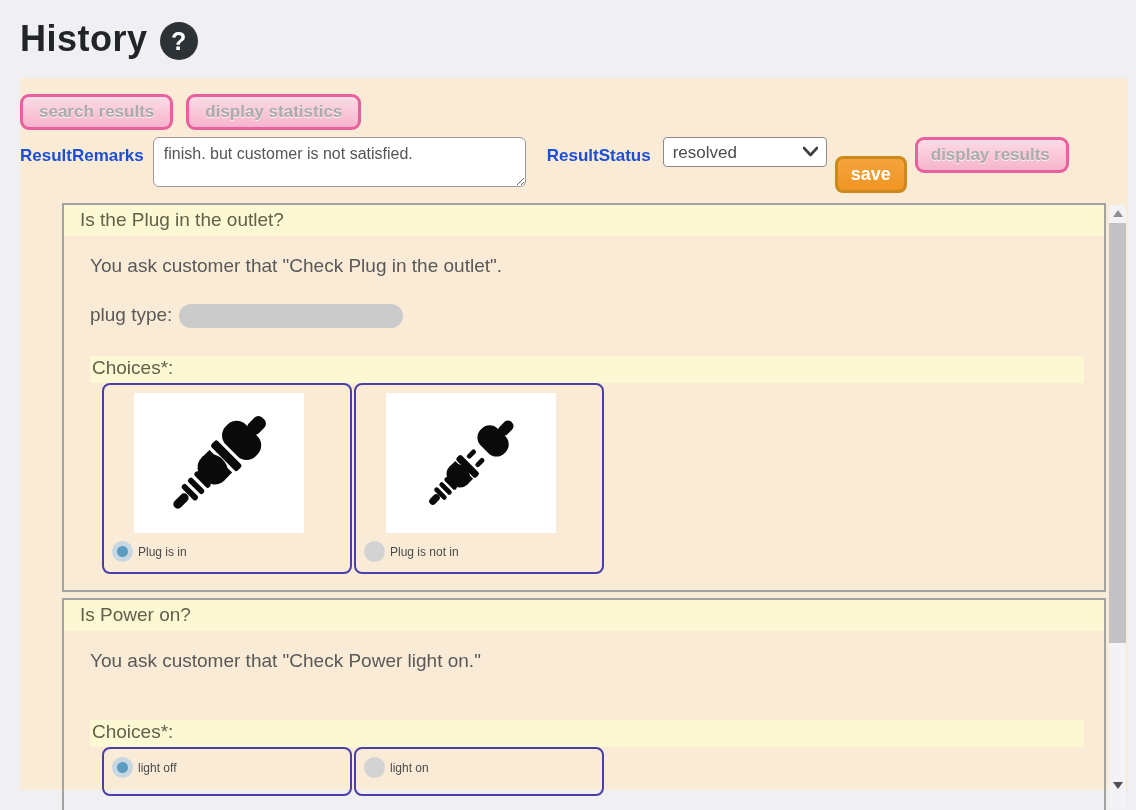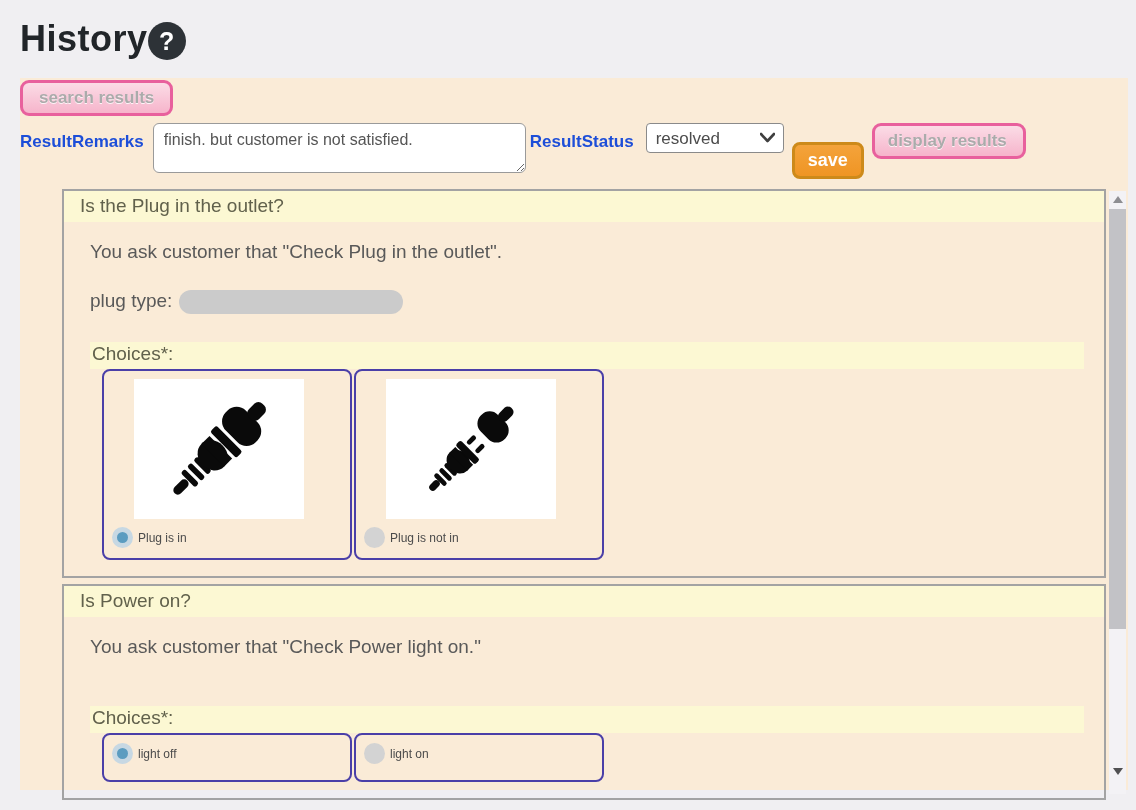--- a/index.html
+++ b/index.html
@@ -4,56 +4,56 @@
 <style>
   * { box-sizing: border-box; }
   html,body { margin:0; padding:0; }
   body {
     width:1136px; height:810px; overflow:hidden;
     background:#f0eff2;
     font-family:"Liberation Sans", sans-serif;
     color:#333;
   }
   
-  .page-header { padding:8px 0 0 20px; display:flex; align-items:center; height:70px; }
+  .page-header { padding:8px 0 0 20px; display:flex; align-items:center; gap:12px; height:70px; }
   .page-title { font-size:36px; font-weight:bold; color:#212529; letter-spacing:0.5px; }
   .help-circle {
     width:38px; height:38px; border-radius:50%; background:#2d3237; color:#fff;
     display:flex; align-items:center; justify-content:center;
     font-size:25px; font-weight:bold; margin-top:4px; cursor:pointer;
   }
   
   .main {
     position:absolute; left:20px; top:78px; width:1108px; height:712px;
     background:#faebd7;
   }
   
-  .toolbar { padding-top:2px; display:flex; gap:13px; }
+  .toolbar { padding-top:16px; display:flex; gap:13px; }
   .pink-btn {
     font-family:"Liberation Sans", sans-serif;
     font-size:17px; font-weight:bold; color:#ababab;
     text-shadow:0 1px 0 rgba(255,255,255,.8);
     background:linear-gradient(#fbdce6, #f6b4cb);
     border:3px solid #e8609d; border-radius:9px;
     padding:5px 16px; cursor:pointer;
   }
   
   .form-row { display:flex; align-items:flex-start; margin-top:7px; }
   .field-label { font-size:17px; font-weight:bold; color:#1d4ed8; padding-top:9px; white-space:nowrap; }
   .remarks-area {
     margin-left:9px; width:373px; height:50px;
     font-family:"Liberation Sans", sans-serif; font-size:16px; color:#555;
     border:1px solid #9a9a9a; border-radius:6px; padding:7px 10px;
     resize:both; background:#fff; outline:none;
   }
-  .status-label { margin-left:4px; }
+  .status-label { margin-left:21px; }
   .select-wrap { position:relative; margin-left:12px; }
   .status-select {
     -webkit-appearance:none; appearance:none;
-    width:138px; height:30px; font-family:"Liberation Sans", sans-serif;
+    width:164px; height:30px; font-family:"Liberation Sans", sans-serif;
     font-size:17px; color:#4c4c4c; background:#fff;
     border:1px solid #8a8a8a; border-radius:4px; padding:2px 30px 2px 9px;
     outline:none; cursor:pointer;
   }
   .select-chevron { position:absolute; right:9px; top:8px; pointer-events:none; display:block; }
   .save-btn {
     margin-left:8px; font-family:"Liberation Sans", sans-serif;
     font-size:18px; font-weight:bold; color:#fff;
     background:linear-gradient(#f4a33b, #ef9524);
     border:3px solid #cd8a1a; border-radius:8px;
@@ -114,20 +114,21 @@
 
 <div class="page-header">
   <span class="page-title">History</span>
   <span class="help-circle">?</span>
 </div>
 
 <div class="main">
 
   <div class="toolbar">
     <button class="pink-btn">search results</button>
+    <button class="pink-btn">display statistics</button>
   </div>
 
   <div class="form-row">
     <span class="field-label">ResultRemarks</span>
     <textarea class="remarks-area" style="">finish. but customer is not satisfied.</textarea>
     <span class="field-label status-label">ResultStatus</span>
     <span class="select-wrap">
       <select class="status-select">
         <option>resolved</option>
       </select>

